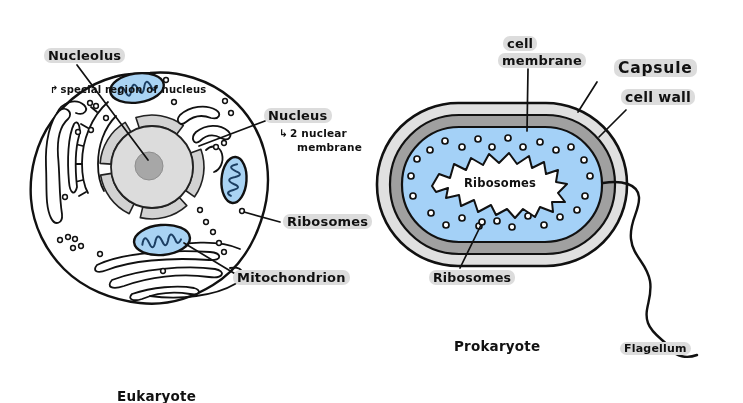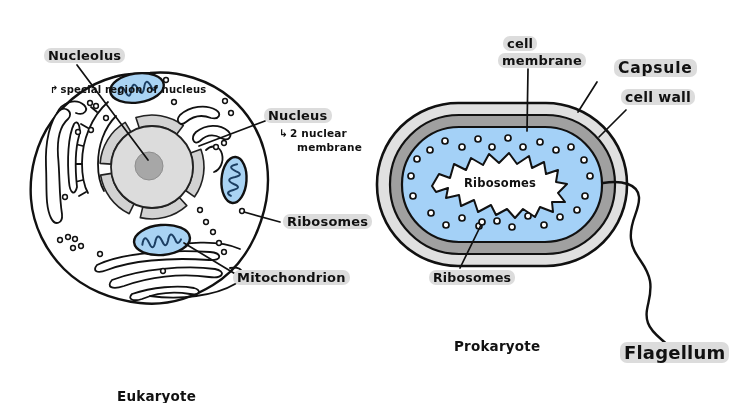--- a/index.html
+++ b/index.html
@@ -225,17 +225,17 @@
   </div>
 
   <div class="lbl" style="left:429px;top:271px;font-size:12.5px;">
     <span class="hl">Ribosomes</span>
   </div>
 
   <div class="lbl" style="left:454px;top:339px;font-size:13.5px;">
     <span>Prokaryote</span>
   </div>
 
-  <div class="lbl" style="left:620px;top:343px;font-size:18px;">
+  <div class="lbl" style="left:620px;top:343px;font-size:11px;">
     <span class="hl">Flagellum</span>
   </div>
 
 </div>
 
 </body></html>

